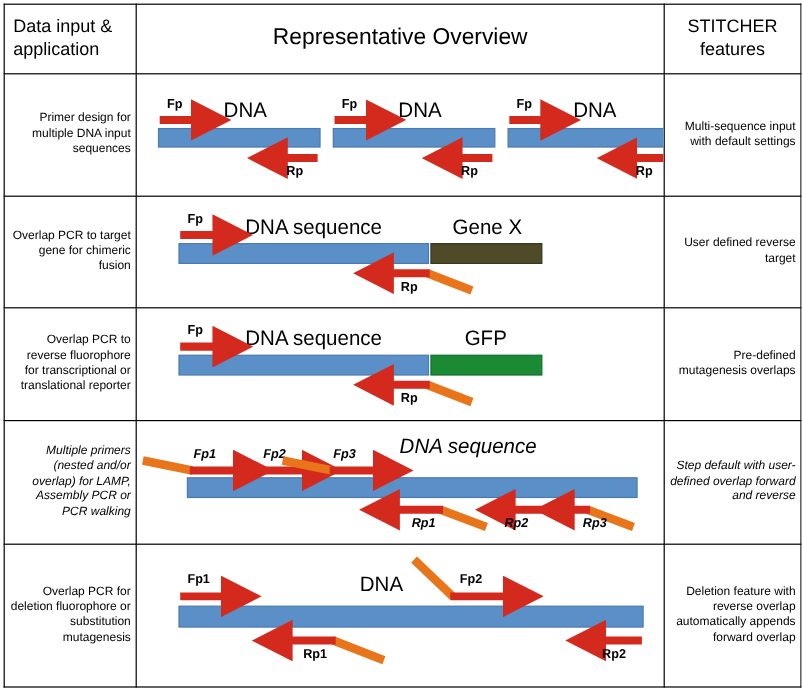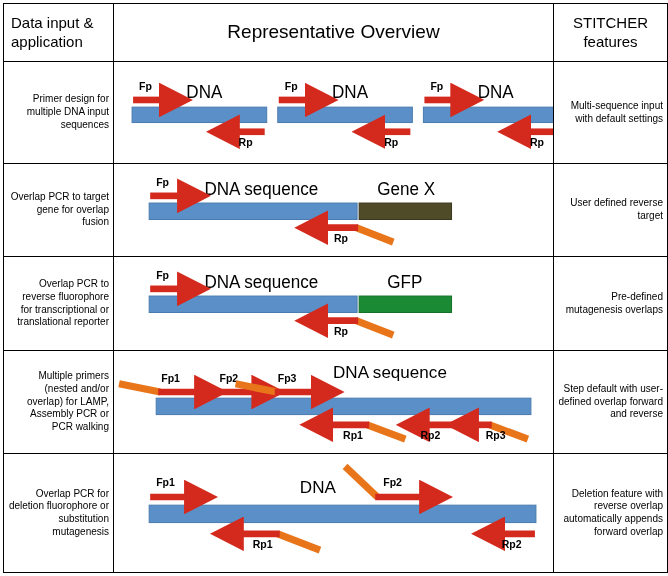--- a/index.html
+++ b/index.html
@@ -140,21 +140,21 @@
           </svg>
         </div>
       </td>
       <td>
         <div class="cell-text">Multi-sequence input with default settings</div>
       </td>
     </tr>
 
     <tr style="height:93px;">
       <td>
-        <div class="cell-text">Overlap PCR to target gene for overlap fusion</div>
+        <div class="cell-text">Overlap PCR to target gene for chimeric fusion</div>
       </td>
       <td>
         <div class="diagram">
           <svg viewBox="0 0 437 90" preserveAspectRatio="none">
             <rect x="35" y="38" width="207" height="16" fill="#5B8FC7" stroke="#4A7CB0" stroke-width="1"></rect>
             <rect x="244" y="38" width="92" height="16" fill="#4F4A28" stroke="#3A3620" stroke-width="1"></rect>
             <text class="lbl lbl-big" x="90" y="30">DNA sequence</text>
             <text class="lbl lbl-big" x="262" y="30">Gene X</text>
             <line x1="36" y1="31" x2="66" y2="31" stroke="#D42A1E" stroke-width="6.5" marker-end="url(#ah-r)"></line>
             <text class="lbl lbl-prim" x="42" y="21">Fp</text>
@@ -186,21 +186,21 @@
             <line x1="243" y1="62" x2="210" y2="62" stroke="#D42A1E" stroke-width="6.5" marker-end="url(#ah-r)"></line>
             <text class="lbl lbl-prim" x="219" y="76">Rp</text>
           </svg>
         </div>
       </td>
       <td>
         <div class="cell-text">Pre-defined mutagenesis overlaps</div>
       </td>
     </tr>
 
-    <tr style="height:103px;">
+    <tr style="height:103px;font-style:italic;">
       <td>
         <div class="cell-text">Multiple primers (nested and/or overlap) for LAMP, Assembly PCR or PCR walking</div>
       </td>
       <td>
         <div class="diagram">
           <svg viewBox="0 0 437 100" preserveAspectRatio="none">
             <rect x="42" y="46" width="373" height="16" fill="#5B8FC7" stroke="#4A7CB0" stroke-width="1"></rect>
             <text class="lbl lbl-big" x="218" y="26">DNA sequence</text>
 
             <path d="M5,32 L46,40" stroke="#E8751A" stroke-width="7" fill="none"></path>

